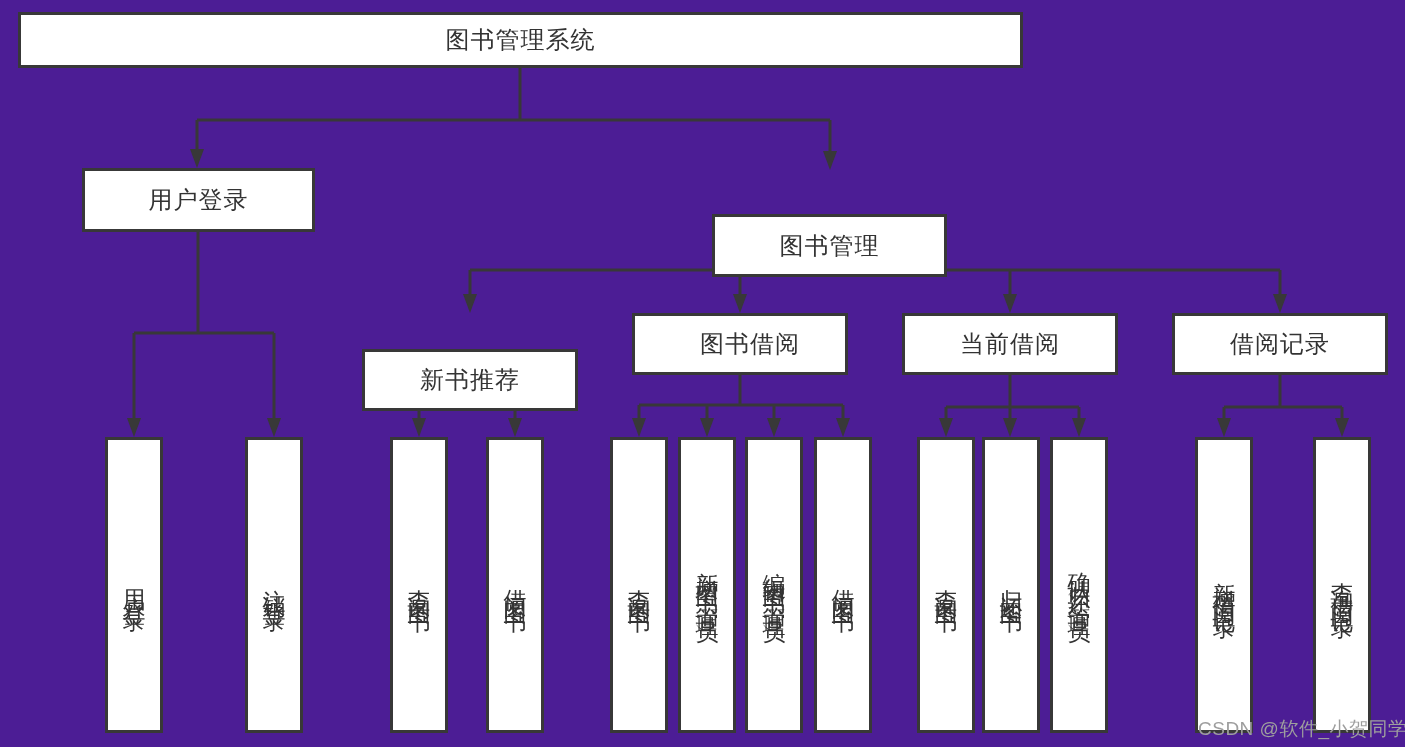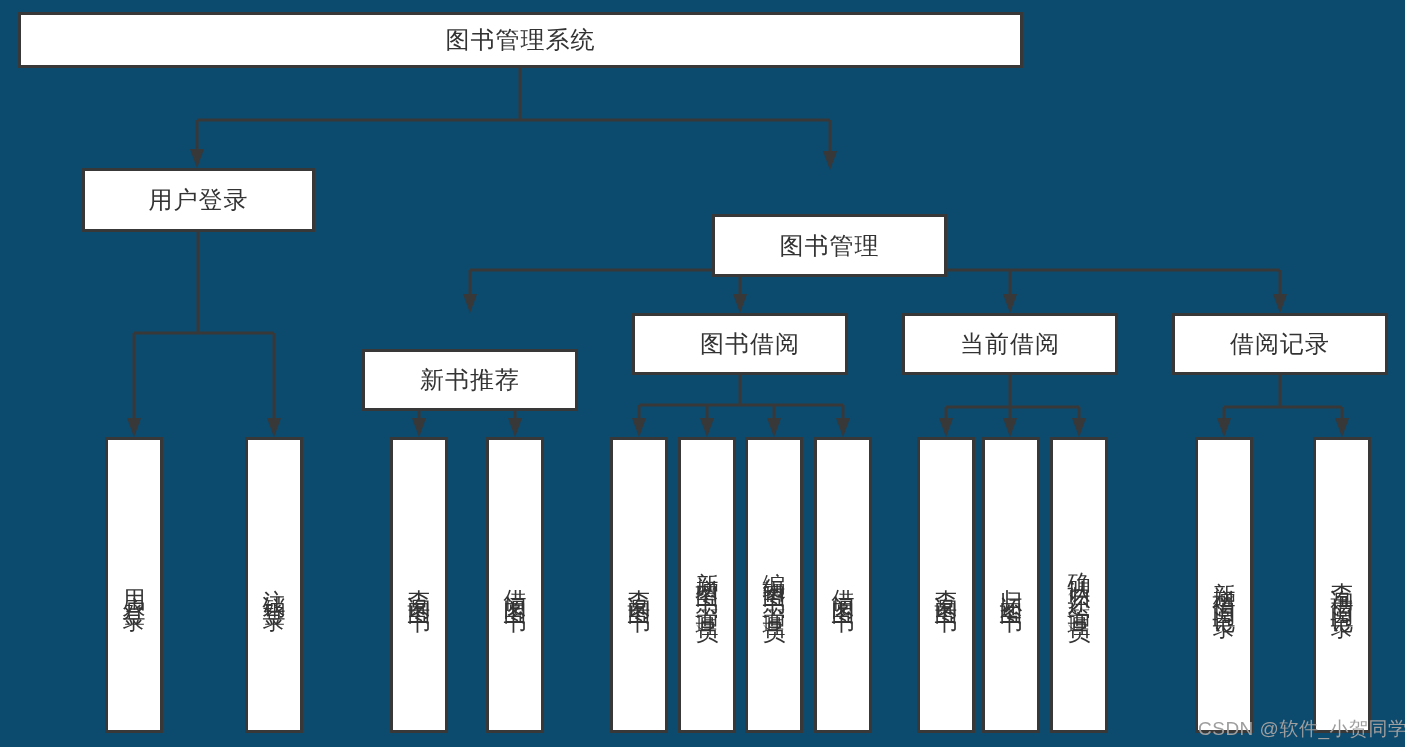--- a/index.html
+++ b/index.html
@@ -1,19 +1,19 @@
 <!DOCTYPE html>
 <html><head>
 <meta charset="utf-8">
 <style>
   html,body{margin:0;padding:0;background:#fff;}
   .stage{
     position:relative;
     width:1405px;height:747px;
-    background:#0c4a6e;
+    background:#4c1d95;
     font-family:"Liberation Sans", sans-serif;
     overflow:hidden;
   }
   svg.connectors{position:absolute;left:0;top:0;z-index:1;}
   .node{
     position:absolute;
     box-sizing:border-box;
     border:3px solid #383838;
     background:#fff;
     color:#333333;

